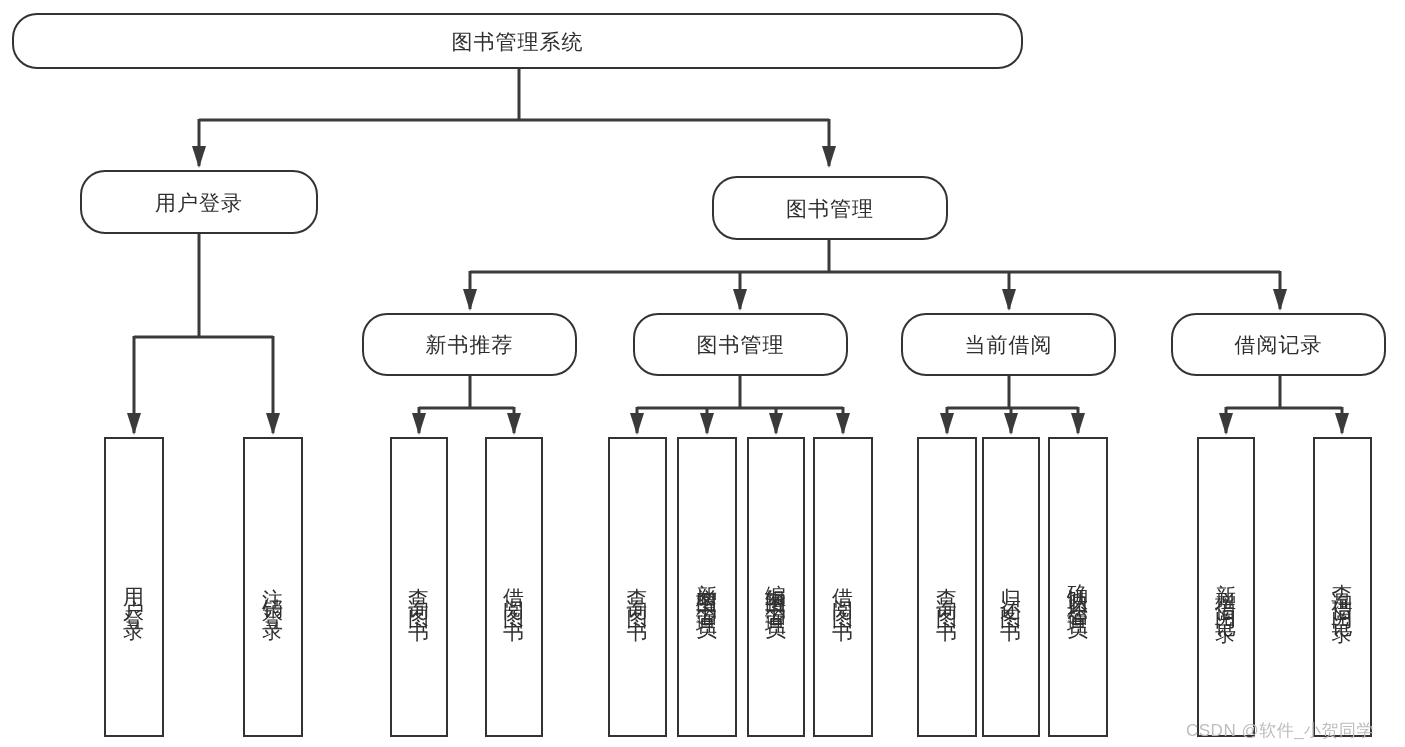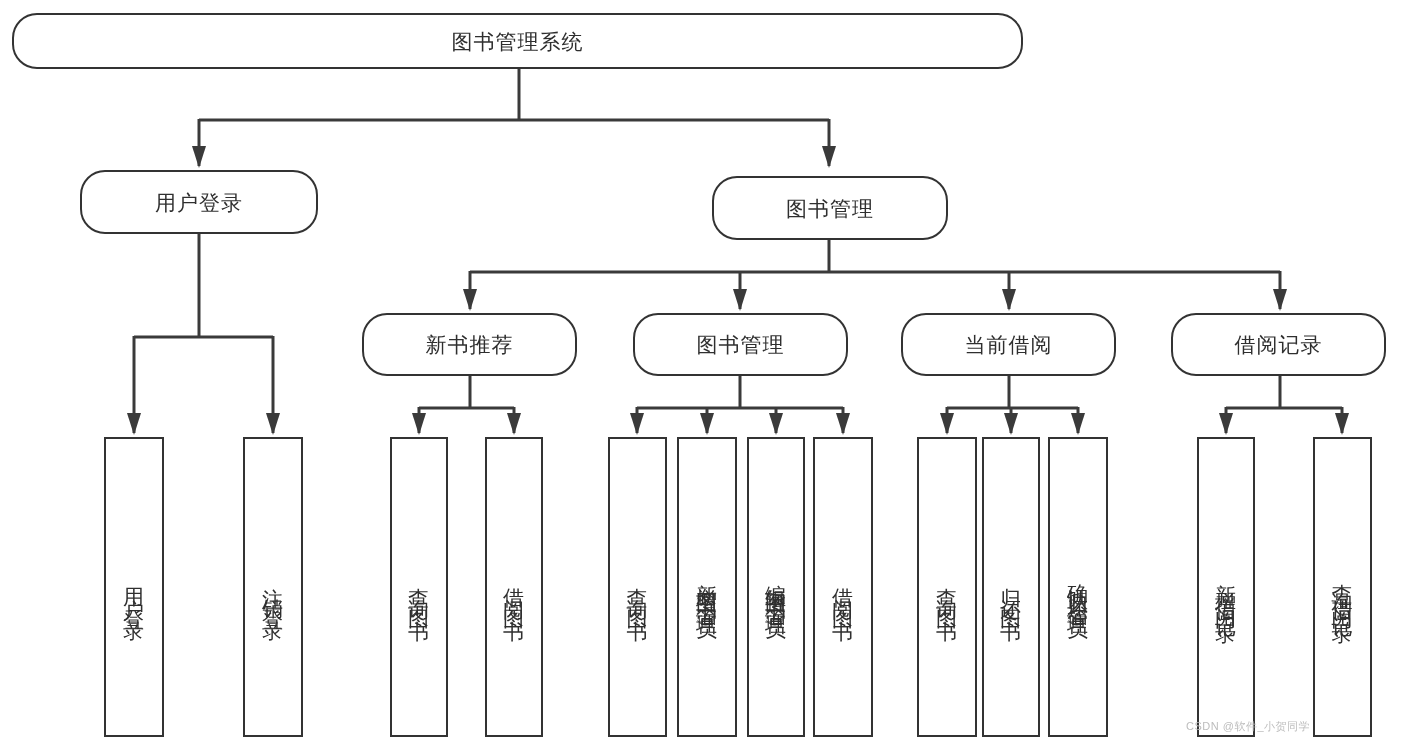--- a/index.html
+++ b/index.html
@@ -47,21 +47,21 @@
     white-space: normal;
   }
   .ls4 { letter-spacing: 11px; text-indent: 11px; }
   .ls6 { letter-spacing: 8px;  text-indent: 8px; }
   .ls9 { letter-spacing: 5px;  text-indent: 5px; }
   .watermark {
     position: absolute;
     left: 1186px;
     top: 719px;
     z-index: 5;
-    font-size: 11px;
+    font-size: 17px;
     color: #bdbdbd;
     letter-spacing: 0.5px;
     white-space: nowrap;
   }
 </style>
 </head>
 <body>
 
 <div class="canvas">
 

